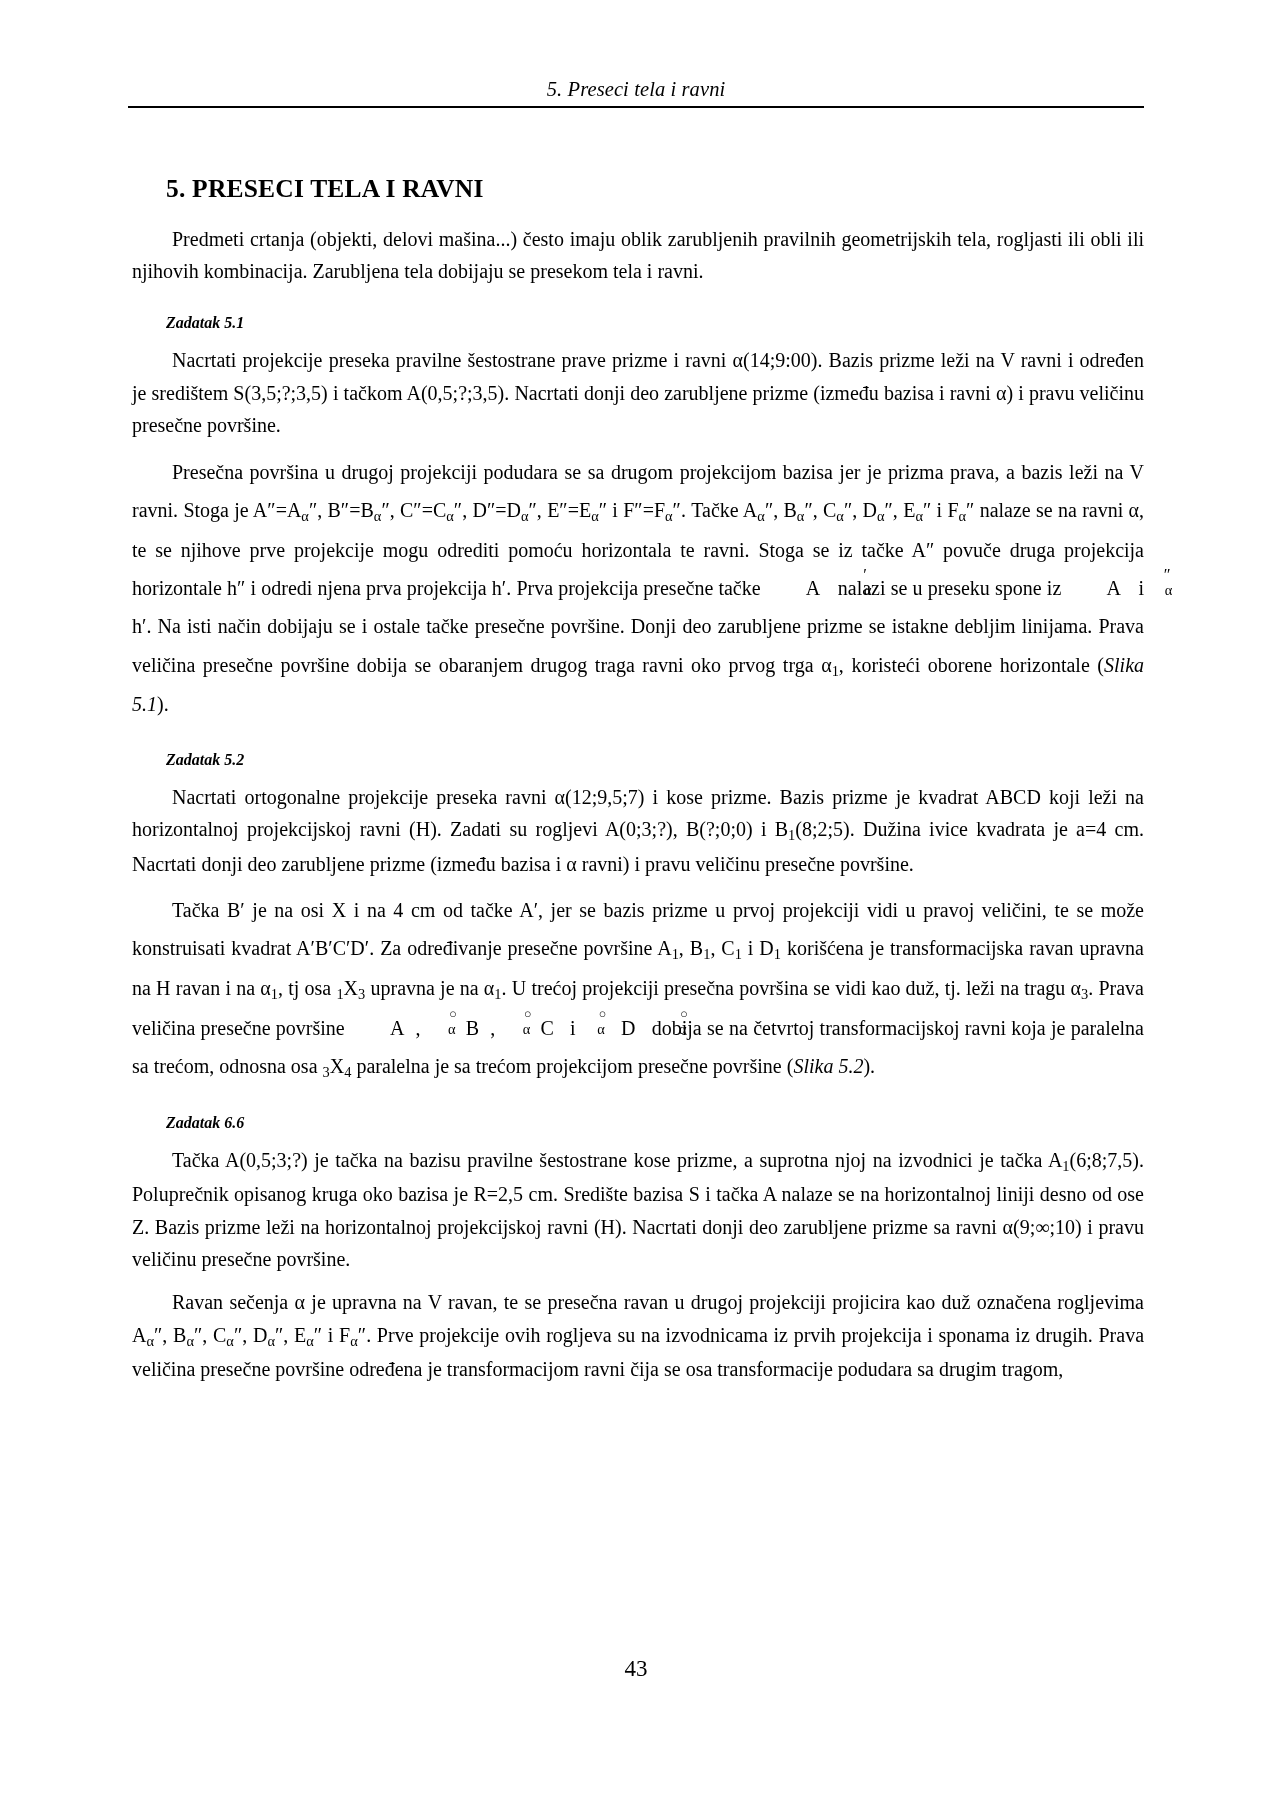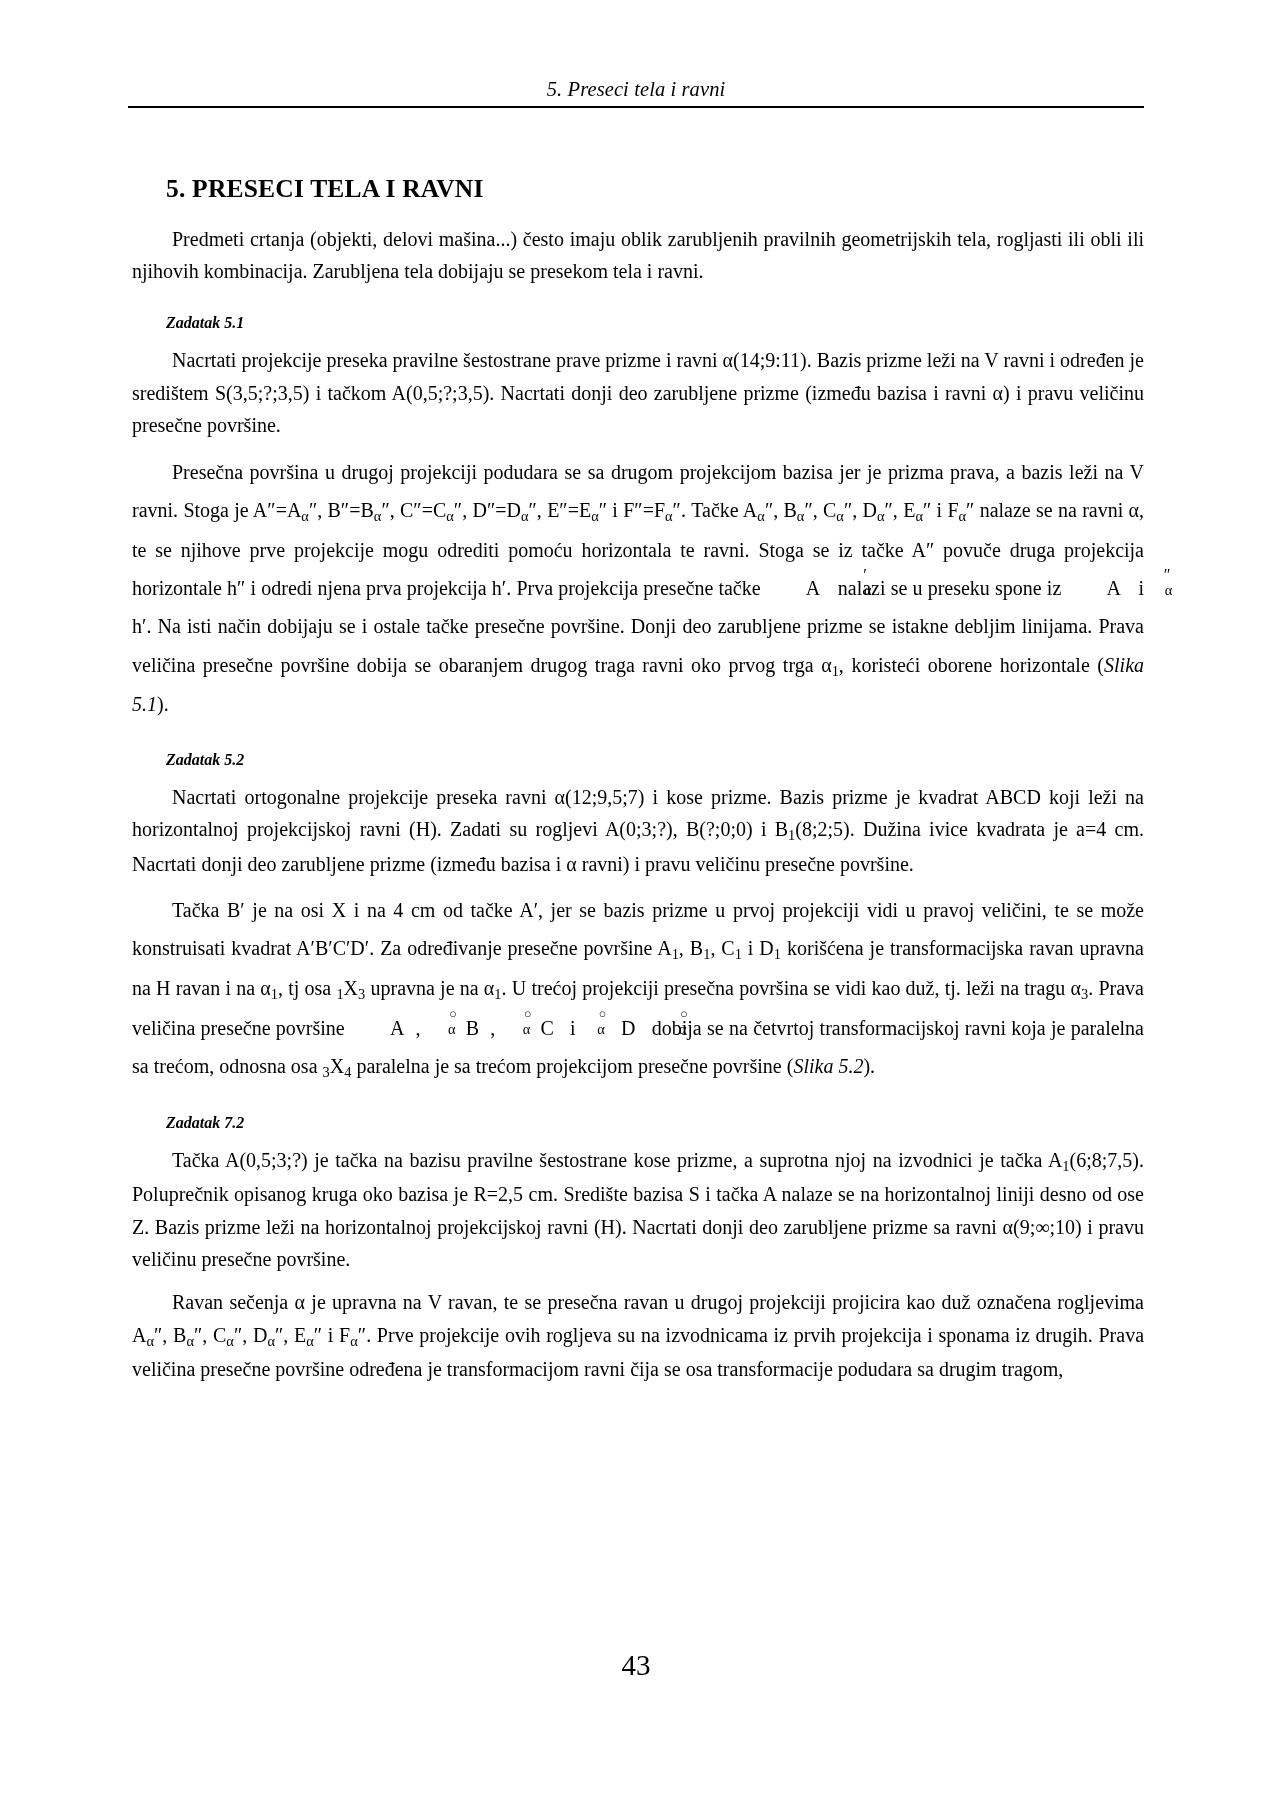--- a/index.html
+++ b/index.html
@@ -143,48 +143,48 @@
   
   .axis { white-space: nowrap; }
 
   
   .page-number {
     position: absolute;
     bottom: 118px;
     left: 0;
     width: 100%;
     text-align: center;
-    font-size: 29px;
+    font-size: 23px;
   }
 </style>
 </head>
 <body>
 
 <div class="page">
 
   <div class="header-area">
     <div class="header-title">5. Preseci tela i ravni</div>
     <div class="header-rule"></div>
   </div>
 
   <div class="content">
 
     <h1 class="chapter-title">5. PRESECI TELA I RAVNI</h1>
 
     <p class="body-par loose-top">Predmeti crtanja (objekti, delovi mašina...) često imaju oblik zarubljenih pravilnih geometrijskih tela, rogljasti ili obli ili njihovih kombinacija. Zarubljena tela dobijaju se presekom tela i ravni.</p>
 
     <h2 class="task-heading">Zadatak 5.1</h2>
-    <p class="body-par">Nacrtati projekcije preseka pravilne šestostrane prave prizme i ravni α(14;9:11). Bazis prizme leži na V ravni i određen je središtem S(3,5;?;3,5) i tačkom A(0,5;?;3,5). Nacrtati donji deo zarubljene prizme (između bazisa i ravni α) i pravu veličinu presečne površine.</p>
+    <p class="body-par">Nacrtati projekcije preseka pravilne šestostrane prave prizme i ravni α(14;9:00). Bazis prizme leži na V ravni i određen je središtem S(3,5;?;3,5) i tačkom A(0,5;?;3,5). Nacrtati donji deo zarubljene prizme (između bazisa i ravni α) i pravu veličinu presečne površine.</p>
     <p class="body-par has-stack">Presečna površina u drugoj projekciji podudara se sa drugom projekcijom bazisa jer je prizma prava, a bazis leži na V ravni. Stoga je A″=A<span class="msub">α</span>″, B″=B<span class="msub">α</span>″, C″=C<span class="msub">α</span>″, D″=D<span class="msub">α</span>″, E″=E<span class="msub">α</span>″ i F″=F<span class="msub">α</span>″. Tačke A<span class="msub">α</span>″, B<span class="msub">α</span>″, C<span class="msub">α</span>″, D<span class="msub">α</span>″, E<span class="msub">α</span>″ i F<span class="msub">α</span>″ nalaze se na ravni α, te se njihove prve projekcije mogu odrediti pomoću horizontala te ravni. Stoga se iz tačke A″ povuče druga projekcija horizontale h″ i odredi njena prva projekcija h′. Prva projekcija presečne tačke <span class="stack"><span class="base">A</span><span class="sup">′</span><span class="sub">α</span></span> nalazi se u preseku spone iz <span class="stack"><span class="base">A</span><span class="sup">″</span><span class="sub">α</span></span> i h′. Na isti način dobijaju se i ostale tačke presečne površine. Donji deo zarubljene prizme se istakne debljim linijama. Prava veličina presečne površine dobija se obaranjem drugog traga ravni oko prvog trga α<span class="msub">1</span>, koristeći oborene horizontale (<i class="italic">Slika 5.1</i>).</p>
 
     <h2 class="task-heading indent-wide">Zadatak 5.2</h2>
     <p class="body-par">Nacrtati ortogonalne projekcije preseka ravni α(12;9,5;7) i kose prizme. Bazis prizme je kvadrat ABCD koji leži na horizontalnoj projekcijskoj ravni (H). Zadati su rogljevi A(0;3;?), B(?;0;0) i B<span class="msub">1</span>(8;2;5). Dužina ivice kvadrata je a=4 cm. Nacrtati donji deo zarubljene prizme (između bazisa i α ravni) i pravu veličinu presečne površine.</p>
     <p class="body-par has-stack">Tačka B′ je na osi X i na 4 cm od tačke A′, jer se bazis prizme u prvoj projekciji vidi u pravoj veličini, te se može konstruisati kvadrat A′B′C′D′. Za određivanje presečne površine A<span class="msub">1</span>, B<span class="msub">1</span>, C<span class="msub">1</span> i D<span class="msub">1</span> korišćena je transformacijska ravan upravna na H ravan i na α<span class="msub">1</span>, tj osa <span class="axis"><span class="presub">1</span><span>X</span><span class="msub">3</span></span> upravna je na α<span class="msub">1</span>. U trećoj projekciji presečna površina se vidi kao duž, tj. leži na tragu α<span class="msub">3</span>. Prava veličina presečne površine <span class="ringstack"><span class="base">A</span><span class="ring">○</span><span class="sub">α</span></span>, <span class="ringstack"><span class="base">B</span><span class="ring">○</span><span class="sub">α</span></span>, <span class="ringstack"><span class="base">C</span><span class="ring">○</span><span class="sub">α</span></span> i <span class="ringstack"><span class="base">D</span><span class="ring">○</span><span class="sub">α</span></span> dobija se na četvrtoj transformacijskoj ravni koja je paralelna sa trećom, odnosna osa <span class="axis"><span class="presub">3</span><span>X</span><span class="msub">4</span></span> paralelna je sa trećom projekcijom presečne površine (<i class="italic">Slika 5.2</i>).</p>
 
-    <h2 class="task-heading">Zadatak 7.2</h2>
+    <h2 class="task-heading">Zadatak 6.6</h2>
     <p class="body-par">Tačka A(0,5;3;?) je tačka na bazisu pravilne šestostrane kose prizme, a suprotna njoj na izvodnici je tačka A<span class="msub">1</span>(6;8;7,5). Poluprečnik opisanog kruga oko bazisa je R=2,5 cm. Središte bazisa S i tačka A nalaze se na horizontalnoj liniji desno od ose Z. Bazis prizme leži na horizontalnoj projekcijskoj ravni (H). Nacrtati donji deo zarubljene prizme sa ravni α(9;∞;10) i pravu veličinu presečne površine.</p>
     <p class="body-par">Ravan sečenja α je upravna na V ravan, te se presečna ravan u drugoj projekciji projicira kao duž označena rogljevima A<span class="msub">α</span>″, B<span class="msub">α</span>″, C<span class="msub">α</span>″, D<span class="msub">α</span>″, E<span class="msub">α</span>″ i F<span class="msub">α</span>″. Prve projekcije ovih rogljeva su na izvodnicama iz prvih projekcija i sponama iz drugih. Prava veličina presečne površine određena je transformacijom ravni čija se osa transformacije podudara sa drugim tragom,</p>
 
   </div>
 
   <div class="page-number">43</div>
 
 </div>
 
 </body></html>

